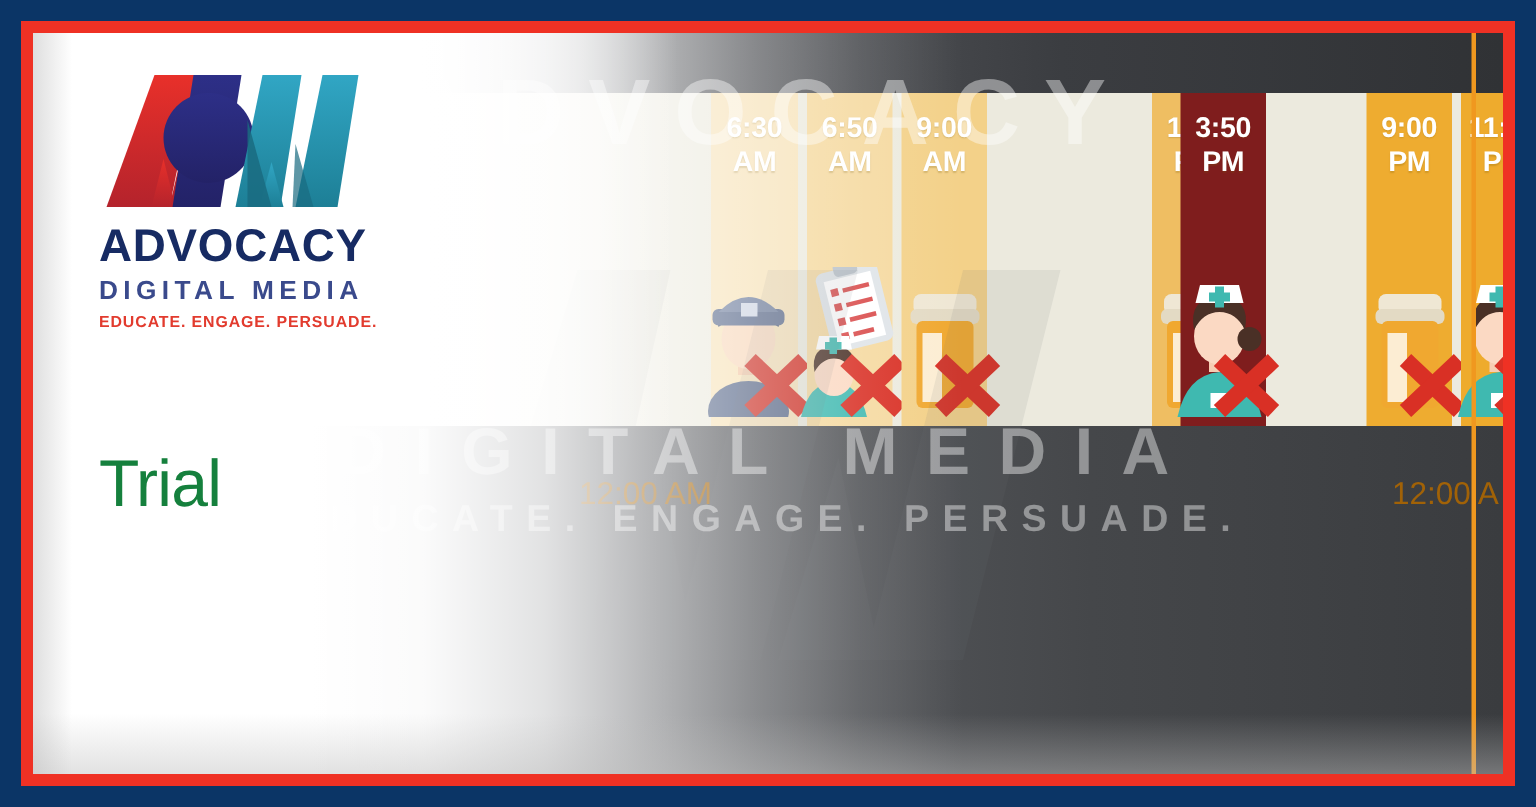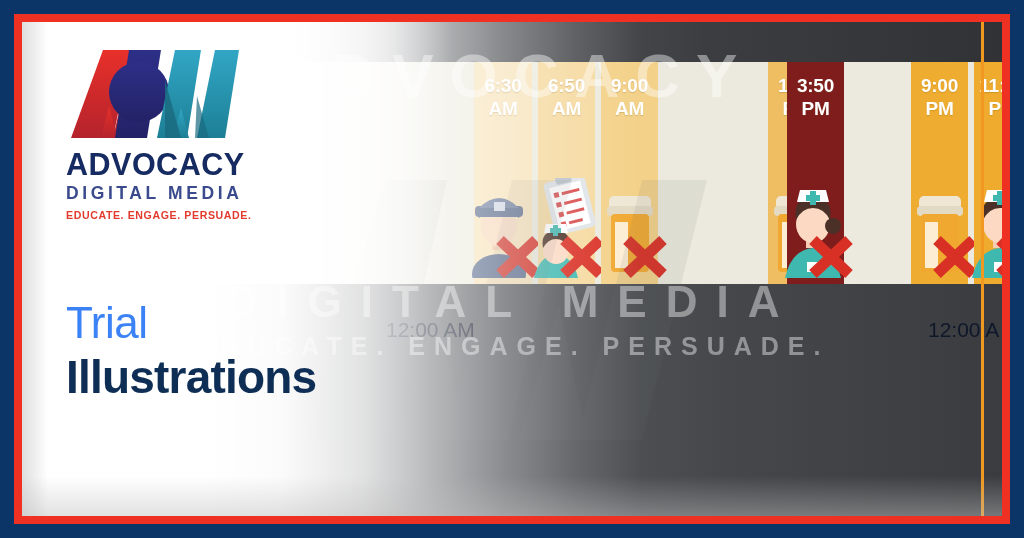--- a/index.html
+++ b/index.html
@@ -64,21 +64,21 @@
   }
 
   
   .axis-line{
     position:absolute;top:0;bottom:0;width:3px;background:#f0981f;
   }
 
   
   .endpoint{
     position:absolute;
-    color:#0f172a;
+    color:#a16207;
     font-size:21px;
     line-height:24px;
     white-space:nowrap;
   }
 
   
   .watermark{
     position:absolute;inset:0;
     pointer-events:none;
   }
@@ -150,21 +150,21 @@
     color:#e23b2e;
     font-size:10.6px;
     font-weight:700;
     letter-spacing:0.6px;
     line-height:14px;
   }
   .title-wrap{
     position:absolute;left:44px;top:275px;
   }
   .title-1{
-    color:#3b82f6;font-size:44px;font-weight:300;line-height:52px;
+    color:#15803d;font-size:44px;font-weight:300;line-height:52px;
     letter-spacing:-0.5px;
   }
   .title-2{
     color:#0e2e55;font-size:46px;font-weight:700;line-height:56px;
     letter-spacing:-0.8px;
   }
 
   
   .inner-shade{
     position:absolute;left:0;right:0;bottom:0;height:40px;
@@ -365,20 +365,19 @@
           <path d="M96 36 L112 94 L96 94 Z" fill="#1a6b80" opacity="0.85"></path>
           <path d="M128 52 L140 94 L126 94 Z" fill="#1a6b80" opacity="0.7"></path>
         </svg>
         <div class="logo-adv">ADVOCACY</div>
         <div class="logo-dig">DIGITAL MEDIA</div>
         <div class="logo-tag">EDUCATE. ENGAGE. PERSUADE.</div>
       </div>
 
       <div class="title-wrap">
         <div class="title-1">Trial</div>
-        <div class="title-2">Illustrations</div>
       </div>
     </div>
 
     <div class="inner-shade"></div>
     <div class="inner-shade-l"></div>
   </div>
 </div>
 
 </body></html>

